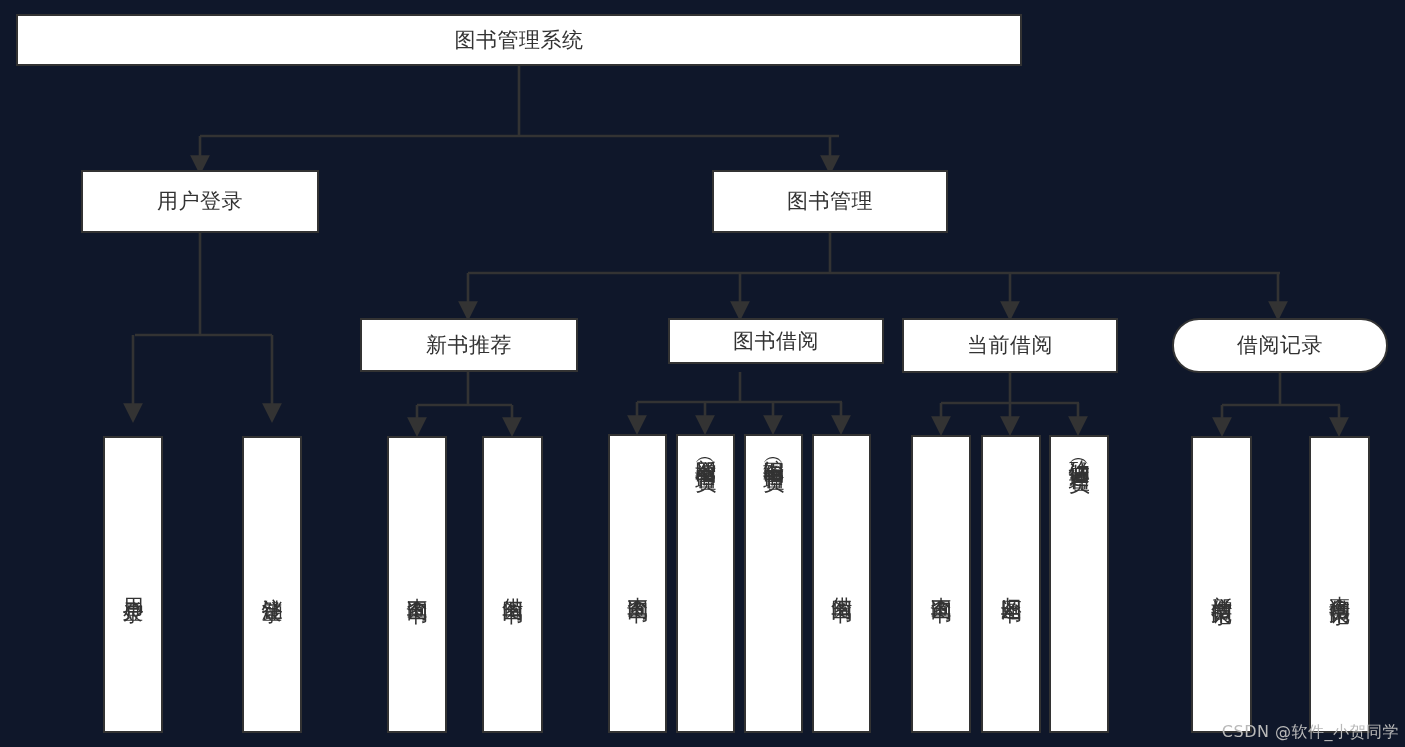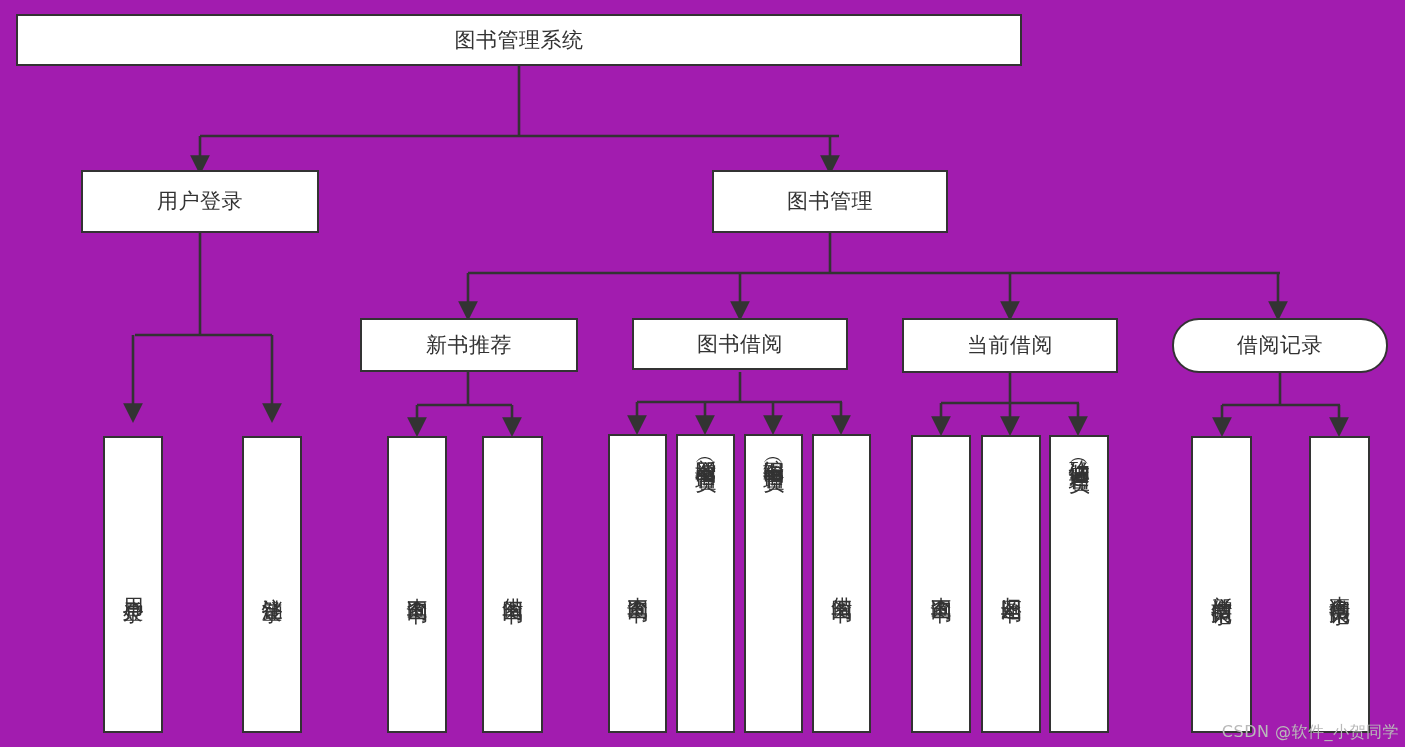--- a/index.html
+++ b/index.html
@@ -8,21 +8,21 @@
     padding: 0;
     background: #ffffff;
   }
   body {
     font-family: "DejaVu Sans", "Liberation Sans", sans-serif;
   }
   #diagram-root {
     position: relative;
     width: 1405px;
     height: 747px;
-    background: #a21caf;
+    background: #0f172a;
     overflow: hidden;
   }
   #edges-layer {
     position: absolute;
     left: 0;
     top: 0;
     width: 1405px;
     height: 747px;
     pointer-events: none;
   }
@@ -146,21 +146,21 @@
   </div>
 
   <div class="node horiz" style="left:360px; top:318px; width:218px; height:54px;">
     <span class="node-label">新书推荐</span>
   </div>
 
   <div class="node horiz" style="left:712px; top:170px; width:236px; height:63px;">
     <span class="node-label">图书管理</span>
   </div>
 
-  <div class="node horiz" style="left:632px; top:318px; width:216px; height:52px;">
+  <div class="node horiz" style="left:668px; top:318px; width:216px; height:46px;">
     <span class="node-label">图书借阅</span>
   </div>
 
   <div class="node horiz" style="left:902px; top:318px; width:216px; height:55px;">
     <span class="node-label">当前借阅</span>
   </div>
 
   <div class="node horiz" style="left:1172px; top:318px; width:216px; height:55px;border-radius:27px;">
     <span class="node-label">借阅记录</span>
   </div>

